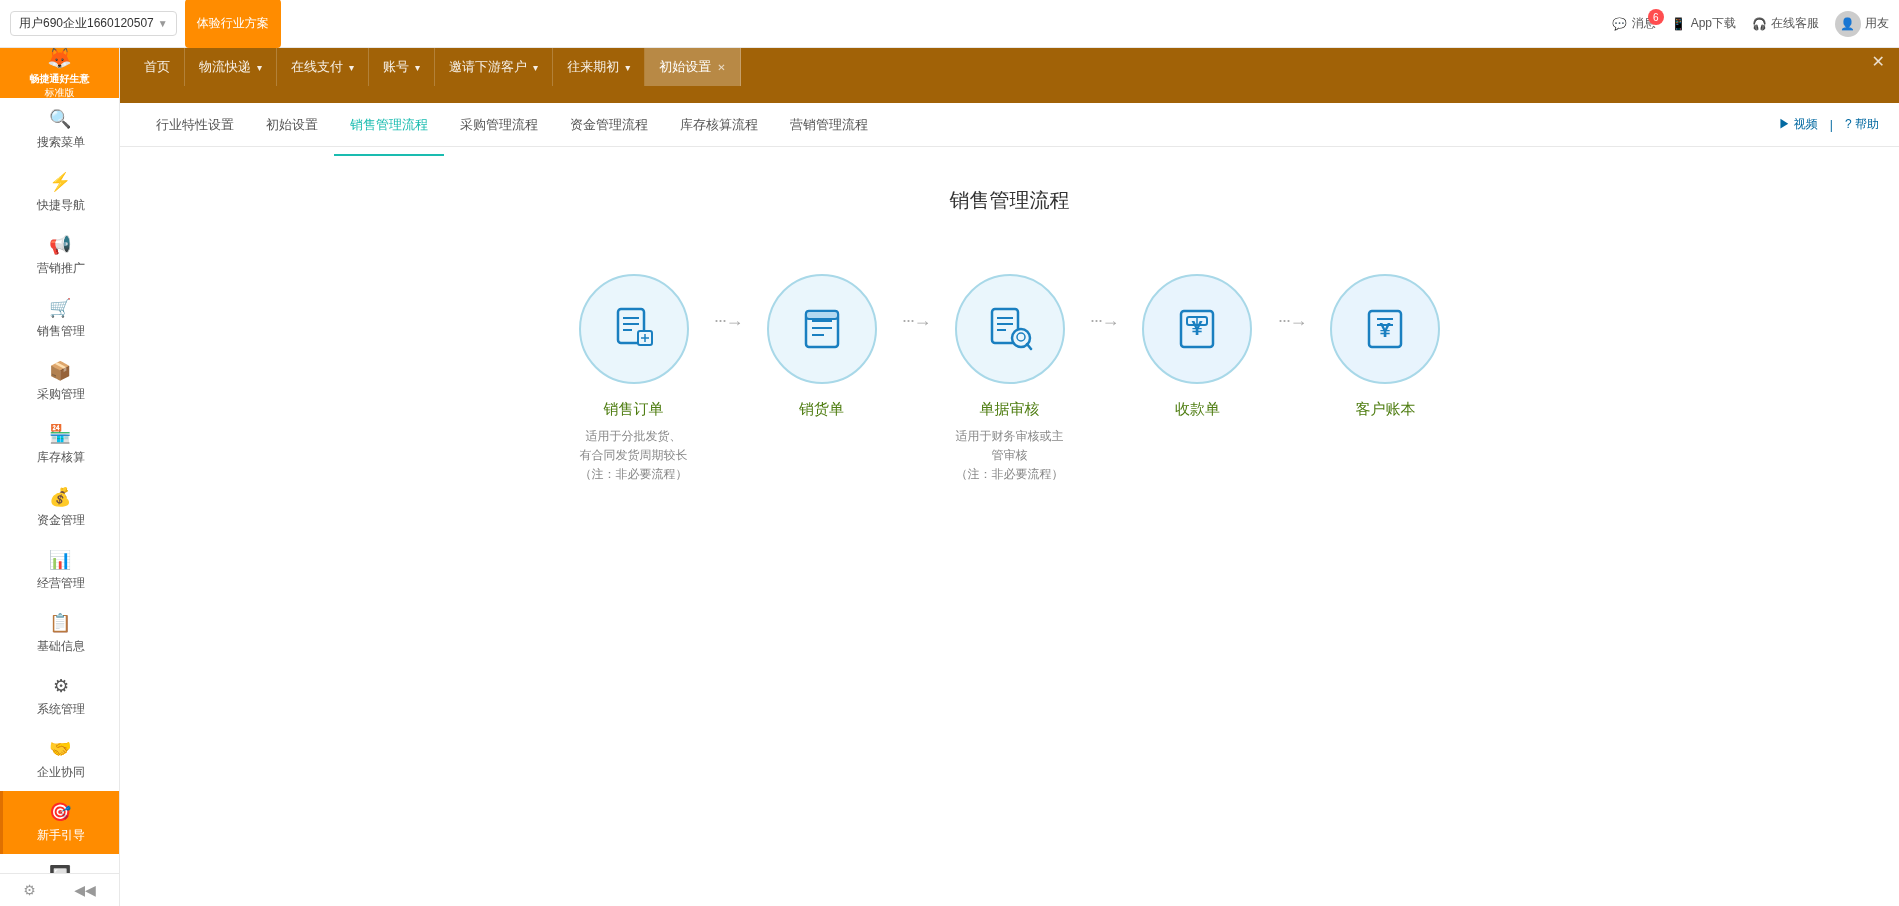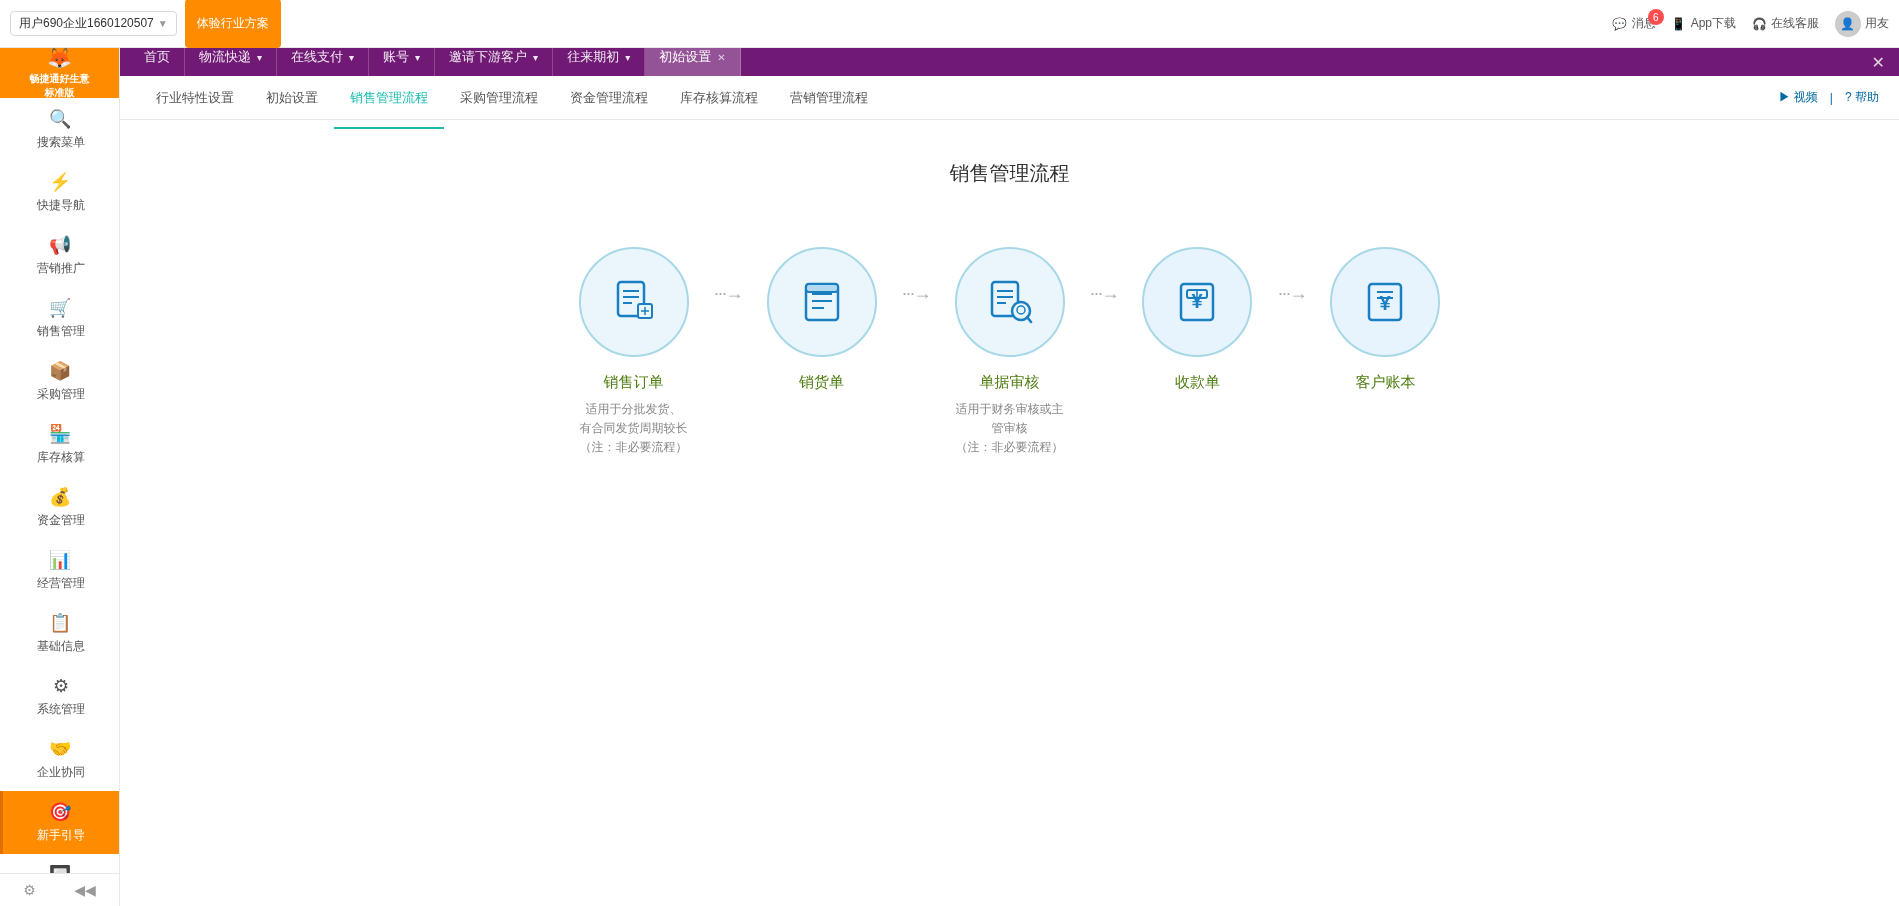--- a/index.html
+++ b/index.html
@@ -68,24 +68,24 @@
     .sidebar-item .si-icon { font-size: 18px; }
     .sidebar-bottom {
       border-top: 1px solid #e8e8e8;
       display: flex; align-items: center; justify-content: space-around;
       padding: 8px 4px;
     }
     .sidebar-bottom-btn { cursor: pointer; color: #999; font-size: 14px; }
 
     
     .nav-tabs-bar {
-      background: #701a75; 
-      display: flex; align-items: flex-end;
+      background: #a16207; 
+      display: flex; align-items: flex-start;
       padding: 0 10px;
-      height: 28px; flex-shrink: 0;
+      height: 55px; flex-shrink: 0;
     }
     .nav-tab {
       display: flex; align-items: center; gap: 6px;
       padding: 0 14px; height: 38px; cursor: pointer;
       color: rgba(255,255,255,0.9); font-size: 13px;
       border-right: 1px solid rgba(255,255,255,0.2);
       white-space: nowrap;
     }
     .nav-tab.active { background: rgba(255,255,255,0.25); color: #fff; font-weight: 500; }
     .nav-tab .close-icon { font-size: 10px; color: rgba(255,255,255,0.7); }
@@ -185,21 +185,21 @@
     </div>
   </div>
 </div>
 
 <div class="main-layout">
 
   <div class="sidebar">
     <div class="sidebar-logo">
       <div class="sidebar-logo-icon">🦊</div>
       <div style="font-size:10px;">畅捷通好生意</div>
-      <div style="font-size:10px;font-weight:bold;">标准版</div>
+      <div style="font-size:10px;font-weight:normal;">标准版</div>
     </div>
     <div class="sidebar-items">
       <div class="sidebar-item">
         <span class="si-icon">🔍</span>
         <span>搜索菜单</span>
       </div>
       <div class="sidebar-item">
         <span class="si-icon">⚡</span>
         <span>快捷导航</span>
       </div>

